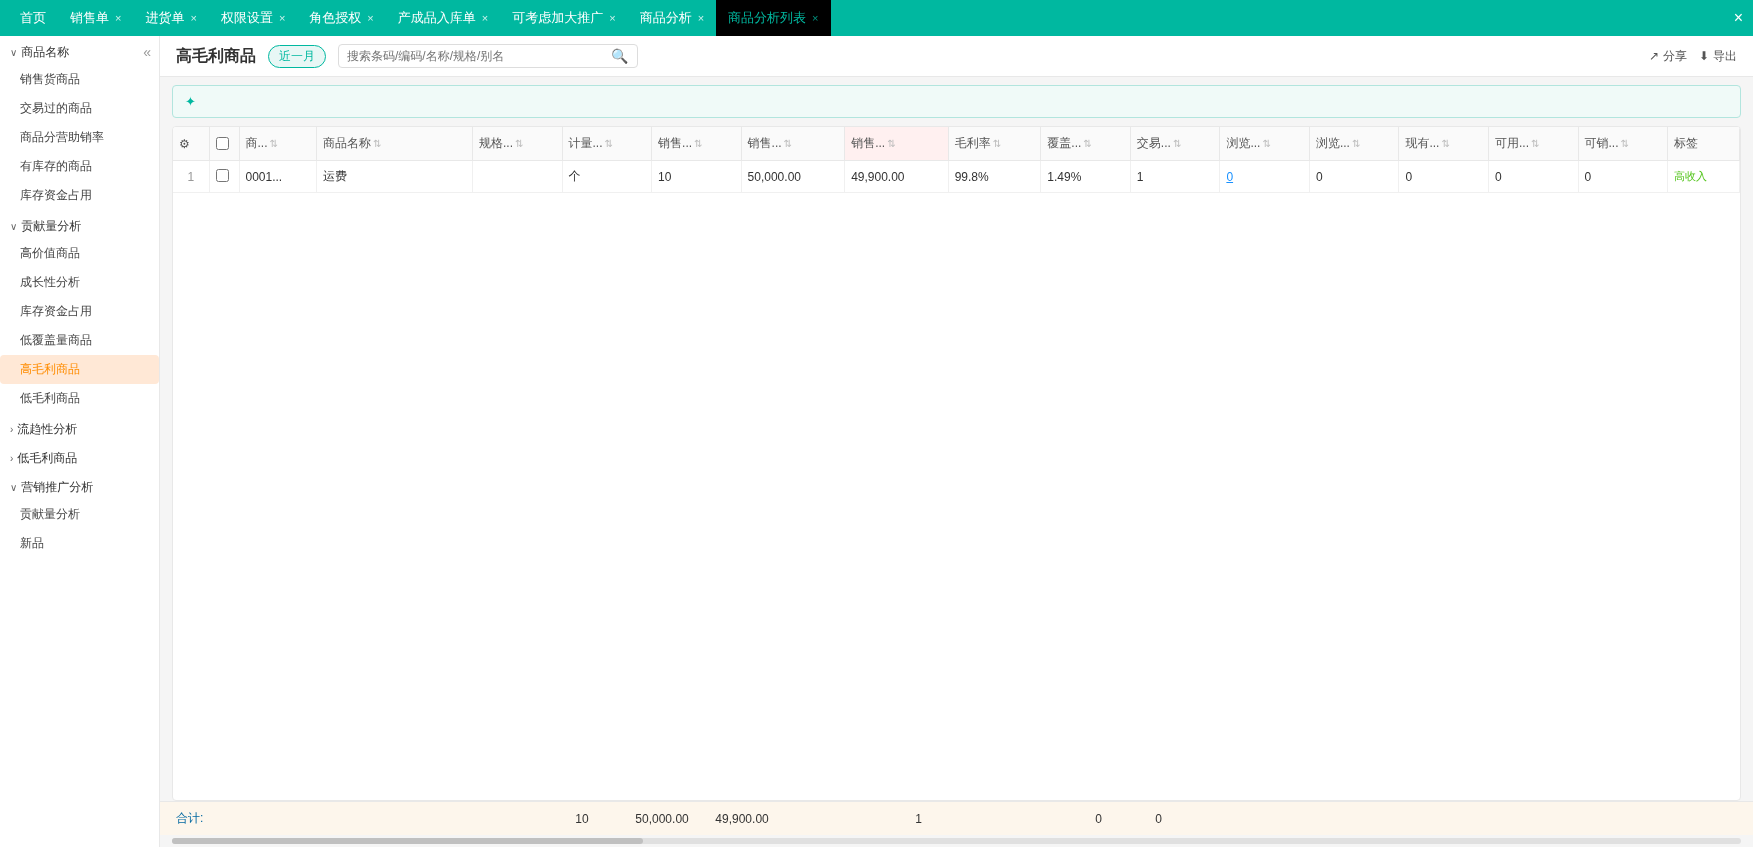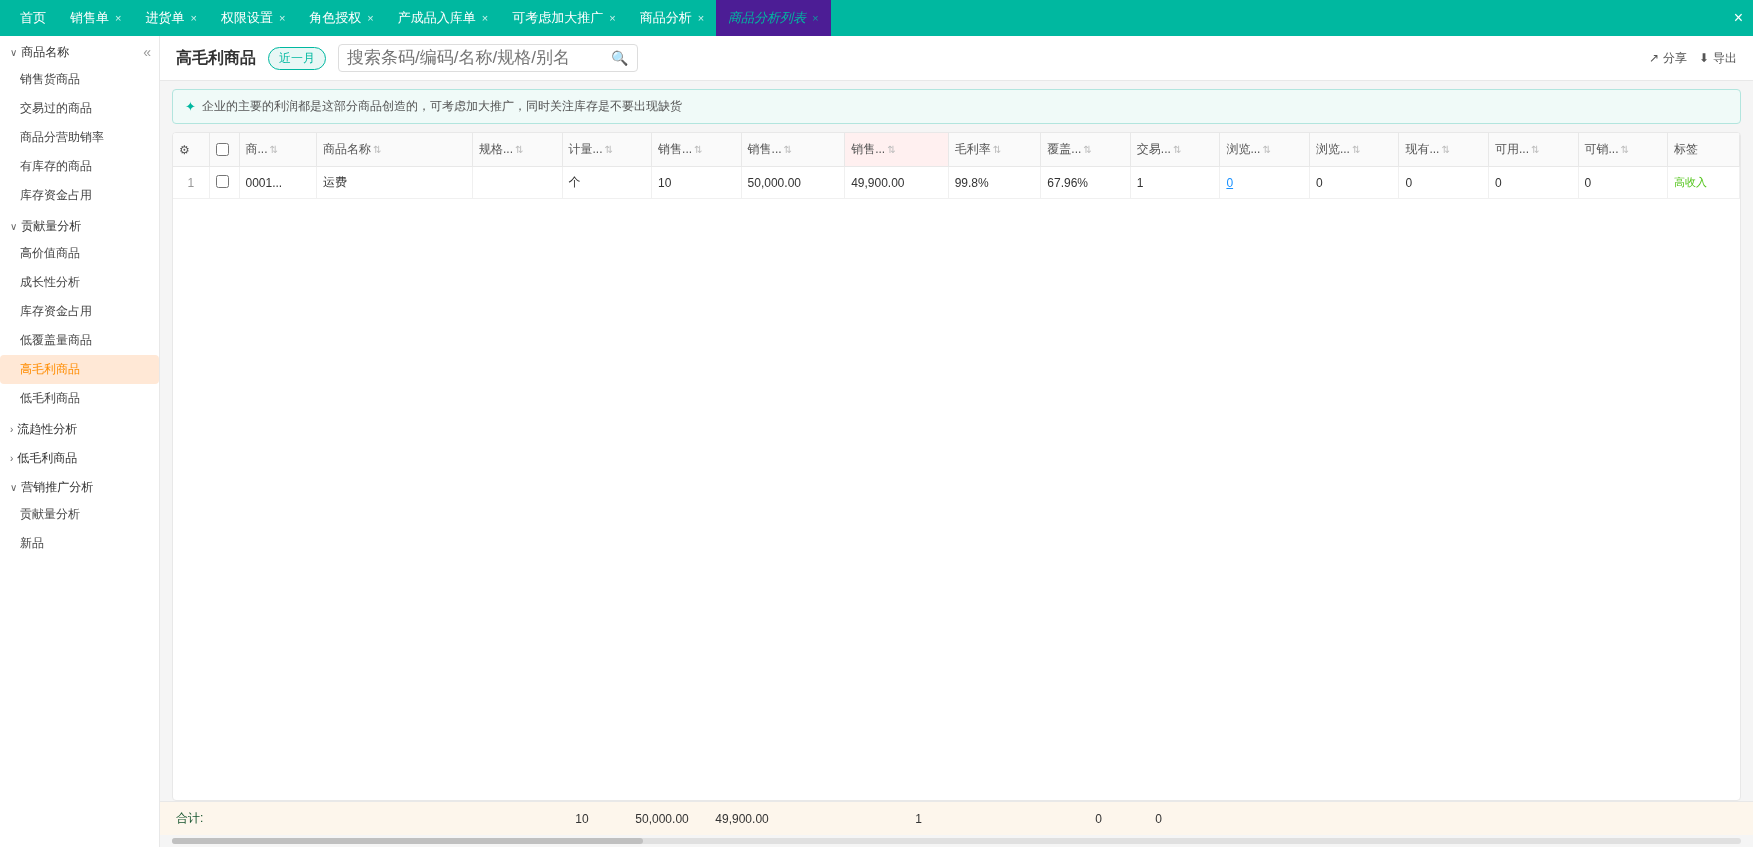--- a/index.html
+++ b/index.html
@@ -19,21 +19,21 @@
       color: #fff;
       padding: 0 12px;
       height: 36px;
       display: flex;
       align-items: center;
       cursor: pointer;
       font-size: 13px;
       white-space: nowrap;
       position: relative;
     }
-    .top-nav .nav-item.active { background: #4c1d95; color: #00b8a0; font-style: italic; }
+    .top-nav .nav-item.active { background: #000000; color: #00b8a0; }
     .top-nav .nav-item .close-x {
       margin-left: 6px;
       font-size: 11px;
       opacity: 0.8;
     }
     .top-nav .close-btn {
       position: absolute;
       right: 10px;
       color: #fff;
       font-size: 16px;
@@ -127,21 +127,21 @@
       align-items: center;
       border: 1px solid #ddd;
       border-radius: 4px;
       padding: 3px 8px;
       flex: 1;
       max-width: 300px;
     }
     .search-box input {
       border: none;
       outline: none;
-      font-size: 17px;
+      font-size: 12px;
       width: 100%;
       color: #999;
     }
     .search-icon { color: #999; font-size: 14px; margin-left: 4px; }
 
     .header-actions {
       margin-left: auto;
       display: flex;
       gap: 12px;
       align-items: center;
@@ -219,21 +219,21 @@
       background: #fdf6ec;
       border-top: 1px solid #e8e8e8;
       padding: 8px 16px;
       display: flex;
       align-items: center;
       font-size: 12px;
       color: #333;
       flex-shrink: 0;
       gap: 0;
     }
-    .total-label { color: #14532d; margin-right: 20px; }
+    .total-label { color: #0369a1; margin-right: 20px; }
     .total-cells {
       display: flex;
       gap: 0;
     }
     .total-cell {
       min-width: 80px;
       padding: 0 6px;
     }
 
     
@@ -386,21 +386,20 @@
         </div>
         <div class="action-btn">
           <span>⬇</span>
           <span>导出</span>
         </div>
       </div>
     </div>
 
     <div class="info-banner">
       <span class="info-icon">✦</span>
-      <span>企业的主要的利润都是这部分商品创造的，可考虑加大推广，同时关注库存是不要出现缺货</span>
     </div>
 
     <div class="table-container">
       <table>
         <thead>
           <tr>
             <th style="width:36px; text-align:center;">
               <div class="th-inner">⚙</div>
             </th>
             <th style="width:30px;">
@@ -510,21 +509,21 @@
     <td class="row-num">1</td>
     <td><input type="checkbox" style=""></td>
     <td>0001...</td>
     <td>运费</td>
     <td></td>
     <td>个</td>
     <td>10</td>
     <td>50,000.00</td>
     <td>49,900.00</td>
     <td>99.8%</td>
-    <td>67.96%</td>
+    <td>1.49%</td>
     <td>1</td>
     <td class="link-cell">0</td>
     <td>0</td>
     <td>0</td>
     <td>0</td>
     <td>0</td>
     <td class="tag-high-income">高收入</td>
   </tr>
           </tbody>
       </table>

